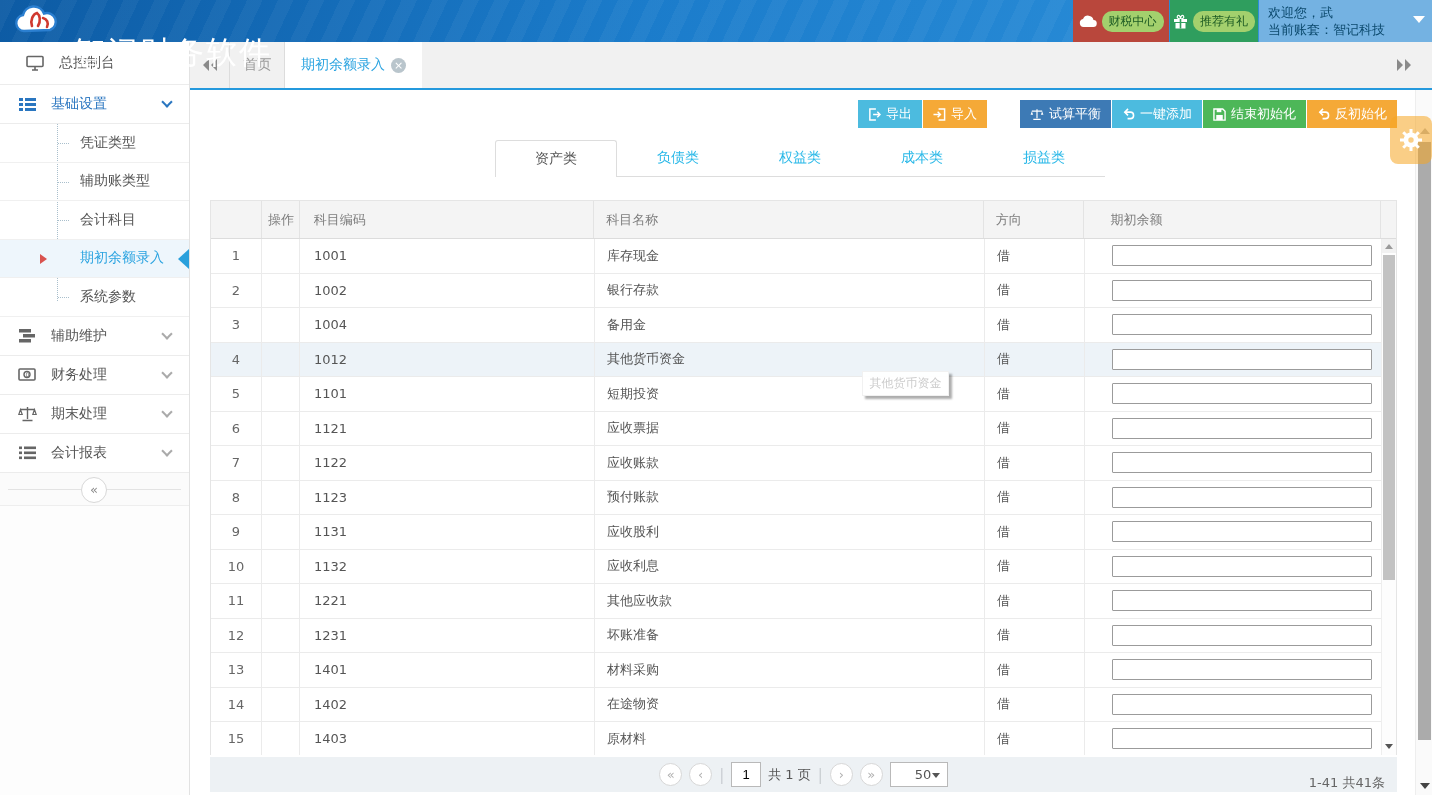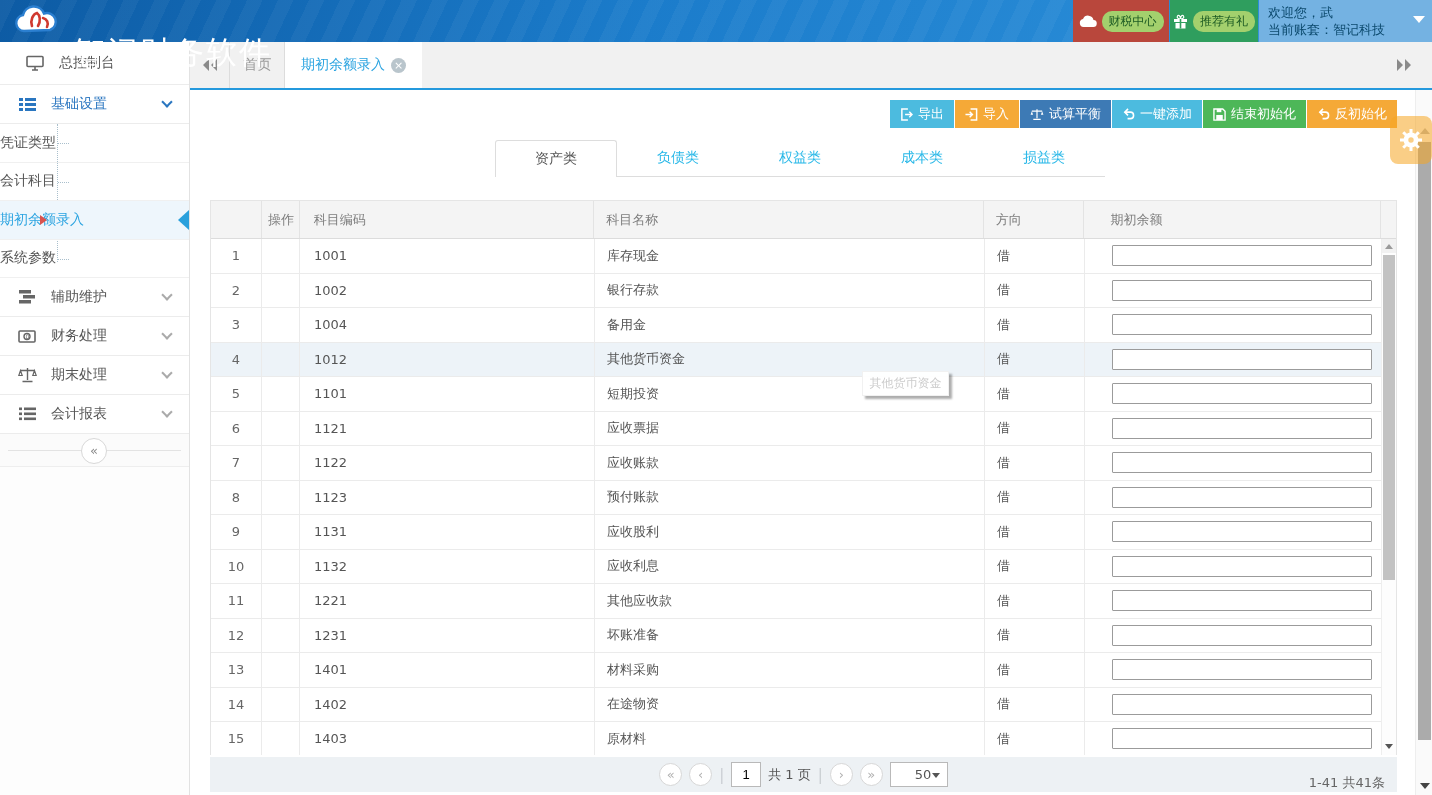--- a/index.html
+++ b/index.html
@@ -42,41 +42,41 @@
   .side-item .lbl { font-size:14px; color:#555; }
   .side-console { height:43px;padding-left:8px; }
   .side-group { height:39px; }
   .side-group .lbl { color:#555; }
   .side-group.open .lbl { color:#2a76c0; }
   .chev { width:8px; height:8px; border-right:2px solid #aaa; border-bottom:2px solid #aaa;
     transform:rotate(45deg); margin-left:auto; margin-right:18px; margin-top:-4px; }
   .side-group.open .chev { border-color:#2a76c0; }
   .submenu { position:relative; background:#fff; }
   .submenu::before { content:""; position:absolute; left:57px; top:0; bottom:16px; border-left:1px dotted #a9bfcc; }
-  .sub-item { position:relative; height:38.5px; display:flex; align-items:center; 
+  .sub-item { position:relative; height:38.5px; display:flex; align-items:center; padding-left:80px;
     font-size:14px; color:#555; border-bottom:1px solid #f0f0f0; cursor:pointer; }
   .sub-item::before { content:""; position:absolute; left:58px; top:19px; width:11px; border-top:1px dotted #a9bfcc; }
   .sub-item.active { background:#eef6fc; color:#2aa3e0; }
   .sub-item.active::before { display:none; }
   .sub-item.active .red-caret { position:absolute; left:40px; top:14px; width:0; height:0;
     border-top:5px solid transparent; border-bottom:5px solid transparent; border-left:7px solid #d9534f; }
   .sub-item.active .blue-tag { position:absolute; right:0; top:9px; width:0; height:0;
     border-top:10px solid transparent; border-bottom:10px solid transparent; border-right:11px solid #2aa0dc; }
   .collapse-strip { position:relative; height:33px; background:#fbfbfb; border-bottom:1px solid #eee; }
   .collapse-strip::before { content:""; position:absolute; left:8px; right:8px; top:16px; border-top:1px solid #e3e3e3; }
   .collapse-btn { position:absolute; left:81px; top:4px; width:26px; height:26px; border-radius:50%;
     background:#fff; border:1px solid #d8d8d8; color:#8a8a8a; font-size:13px; text-align:center; line-height:23px; cursor:pointer; }
 
   
   .main { position:absolute; left:190px; top:90px; width:1225px; height:705px; background:#fff; }
 
   .toolbar { position:absolute; top:10px; right:18px; display:flex; gap:1px; }
   .btn { height:28px; padding:0 10px; color:#fff; font-size:13px; display:flex; align-items:center; gap:5px;
     cursor:pointer; border:none; white-space:nowrap; }
-  .b-info { background:#4cbbdf; } .b-warn { background:#f5a937; } .b-prim { background:#3d7ab5; } .b-succ { background:#4db758; }
+  .b-info { background:#4cbbdf; } .b-warn { background:#f5a937; } .b-prim { background:#3d7ab5;margin-left:32px; } .b-succ { background:#4db758; }
 
   .cat-tabs { position:absolute; left:305px; top:50px; display:flex; }
   .cat-tab { width:122px; height:37px; display:flex; align-items:center; justify-content:center;
     font-size:14px; color:#29b8e8; cursor:pointer; border-bottom:1px solid #ddd; }
   .cat-tab.active { background:#fff; color:#555; border:1px solid #ddd; border-bottom:none; border-radius:3px 3px 0 0; }
 
   
   .grid { position:absolute; left:20px; top:110px; width:1187px; height:555px; border:1px solid #e5e5e5; border-bottom:none; }
   .gh { display:flex; height:38px; background:#f4f4f4; border-bottom:1px solid #dcdcdc; color:#7d7d7d; font-size:13px; }
   .gh > div { display:flex; align-items:center; border-right:1px solid #e3e3e3; }
@@ -220,20 +220,23 @@
       </span>
       <span class="lbl">基础设置</span>
       <span class="chev"></span>
     </div>
 
     <div class="submenu">
       <div class="sub-item">
         <span>凭证类型</span>
       </div>
       <div class="sub-item">
+        <span>辅助账类型</span>
+      </div>
+      <div class="sub-item">
         <span>会计科目</span>
       </div>
       <div class="sub-item active">
         <span class="red-caret"></span>
         <span>期初余额录入</span>
         <span class="blue-tag"></span>
       </div>
       <div class="sub-item">
         <span>系统参数</span>
       </div>

